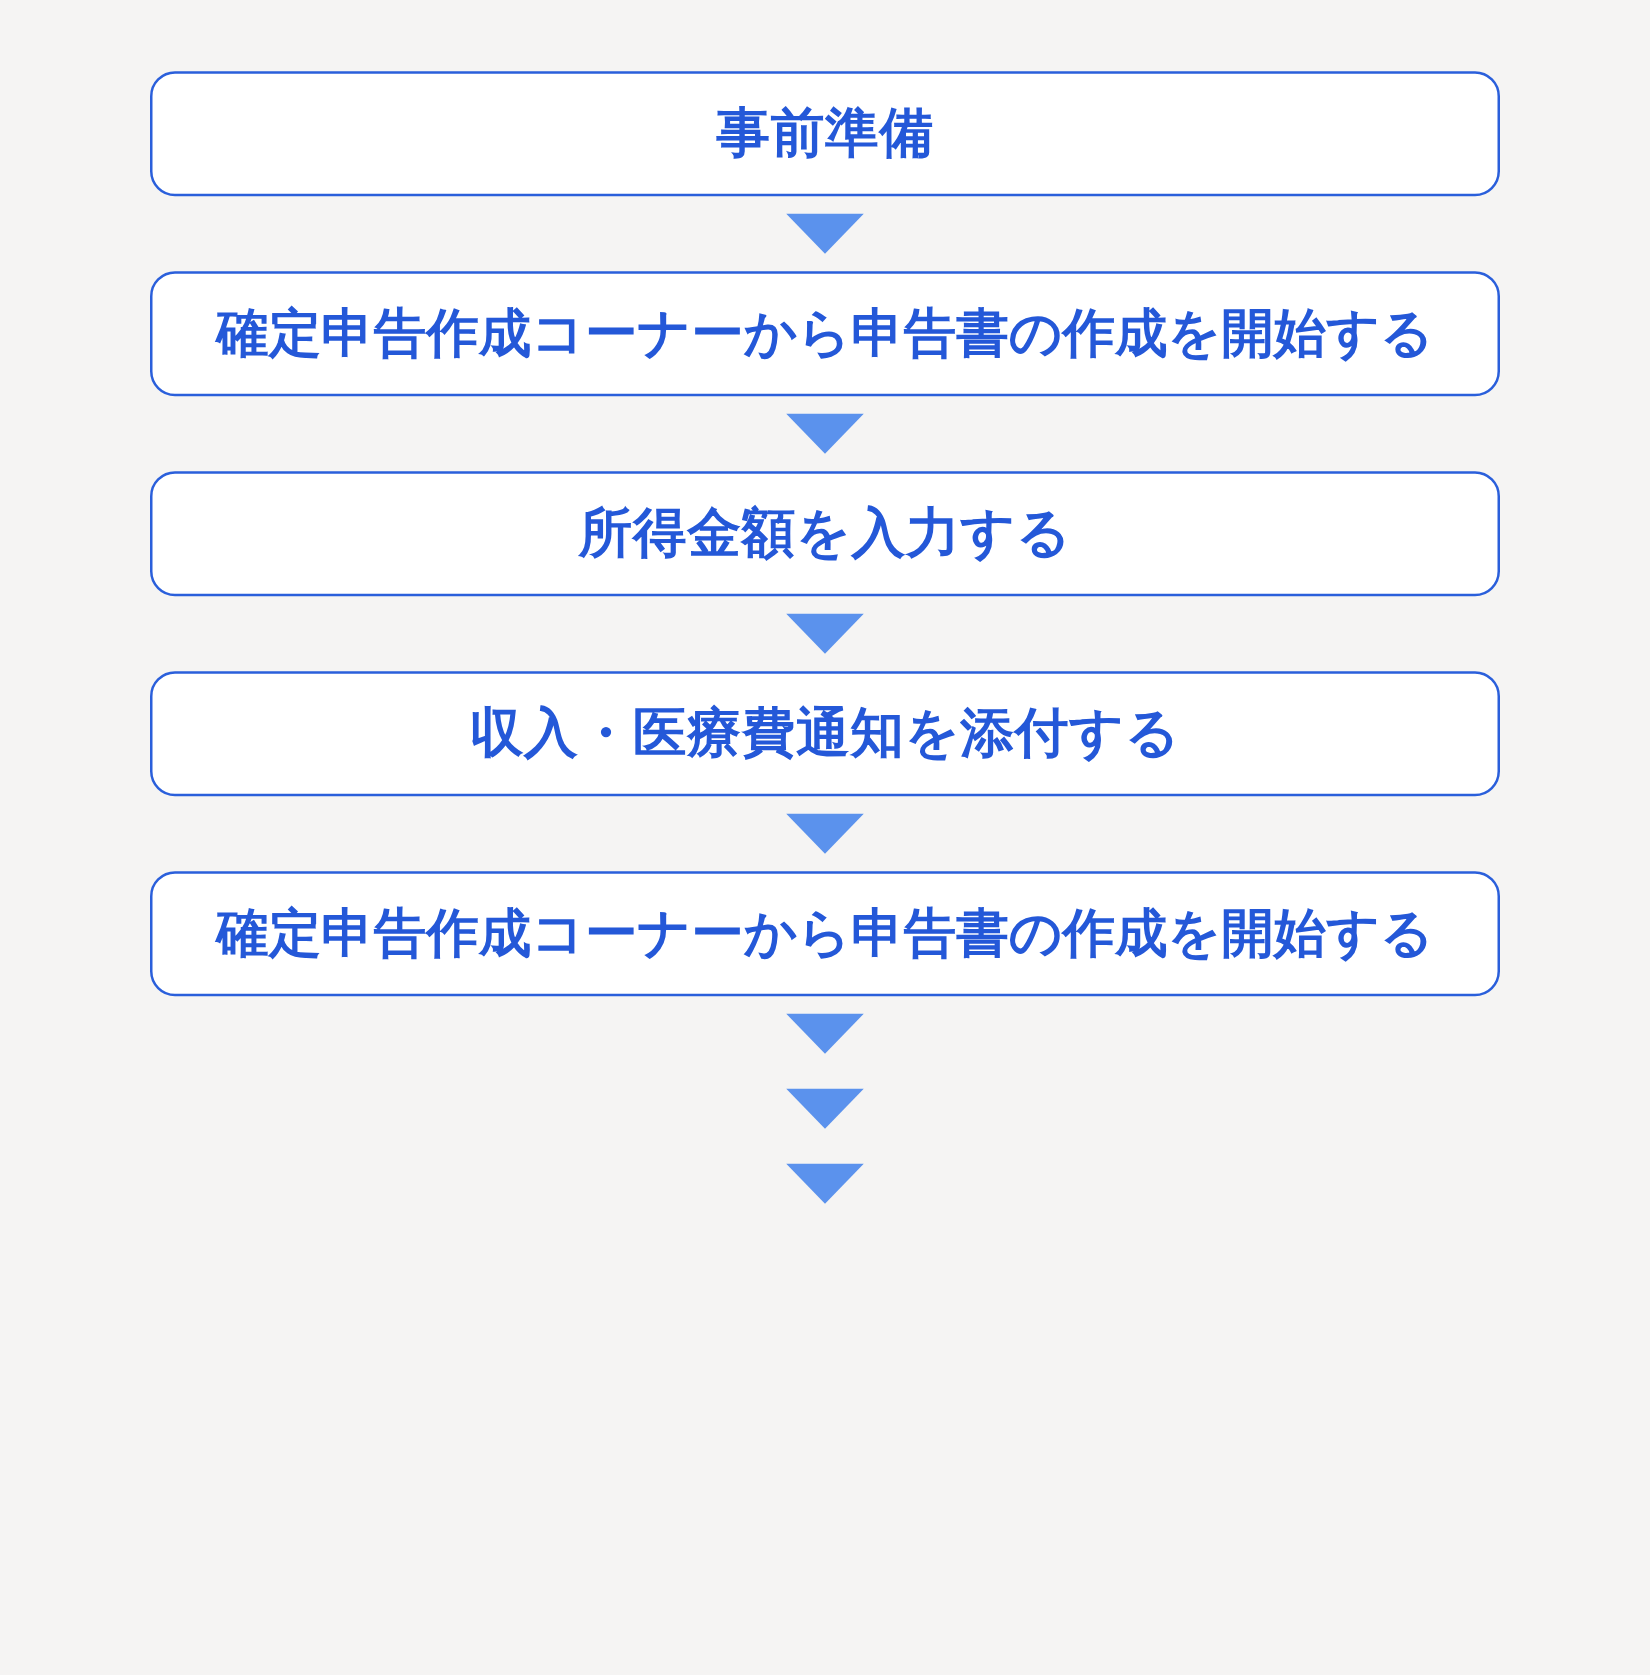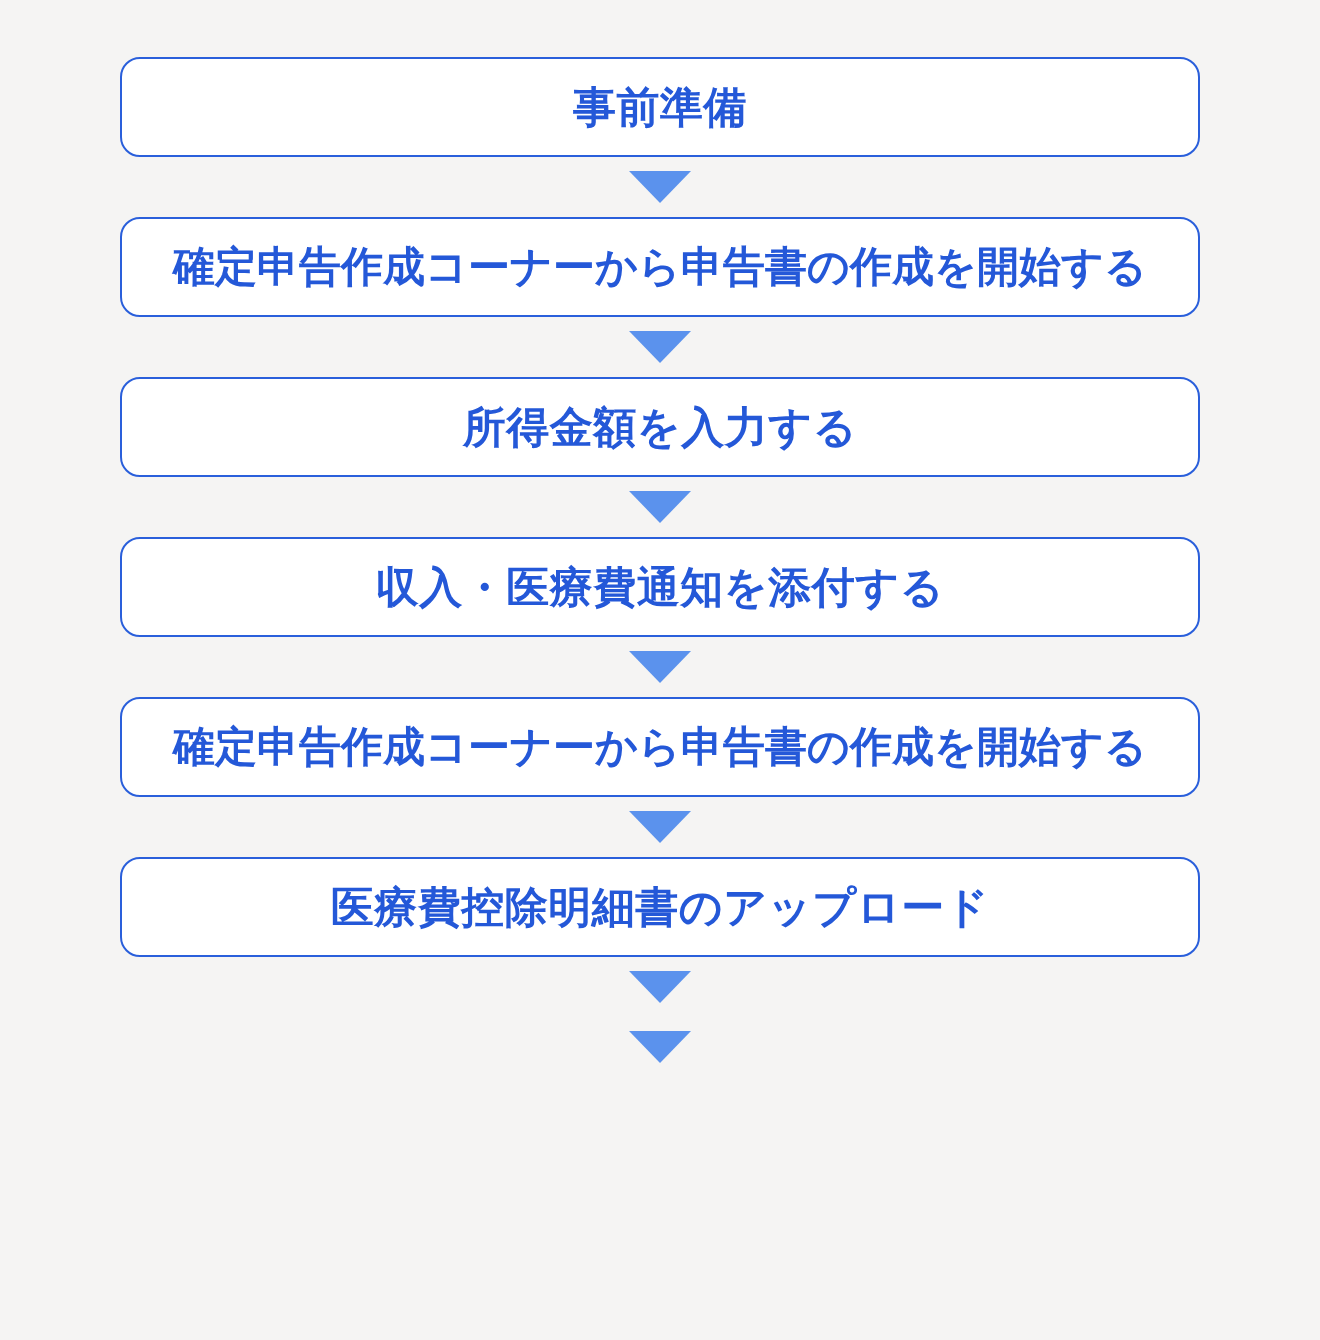--- a/index.html
+++ b/index.html
@@ -107,23 +107,20 @@
   </div>
 
   <div class="step-box long">
     <span class="step-label">確定申告作成コーナーから申告書の作成を開始する</span>
   </div>
 
   <div class="connector">
     <div class="arrow-down"></div>
   </div>
 
-  <div class="step-box">
-    <span class="step-label">医療費控除明細書のアップロード</span>
-  </div>
 
   <div class="connector">
     <div class="arrow-down"></div>
   </div>
 
 
   <div class="connector">
     <div class="arrow-down"></div>
   </div>
 

